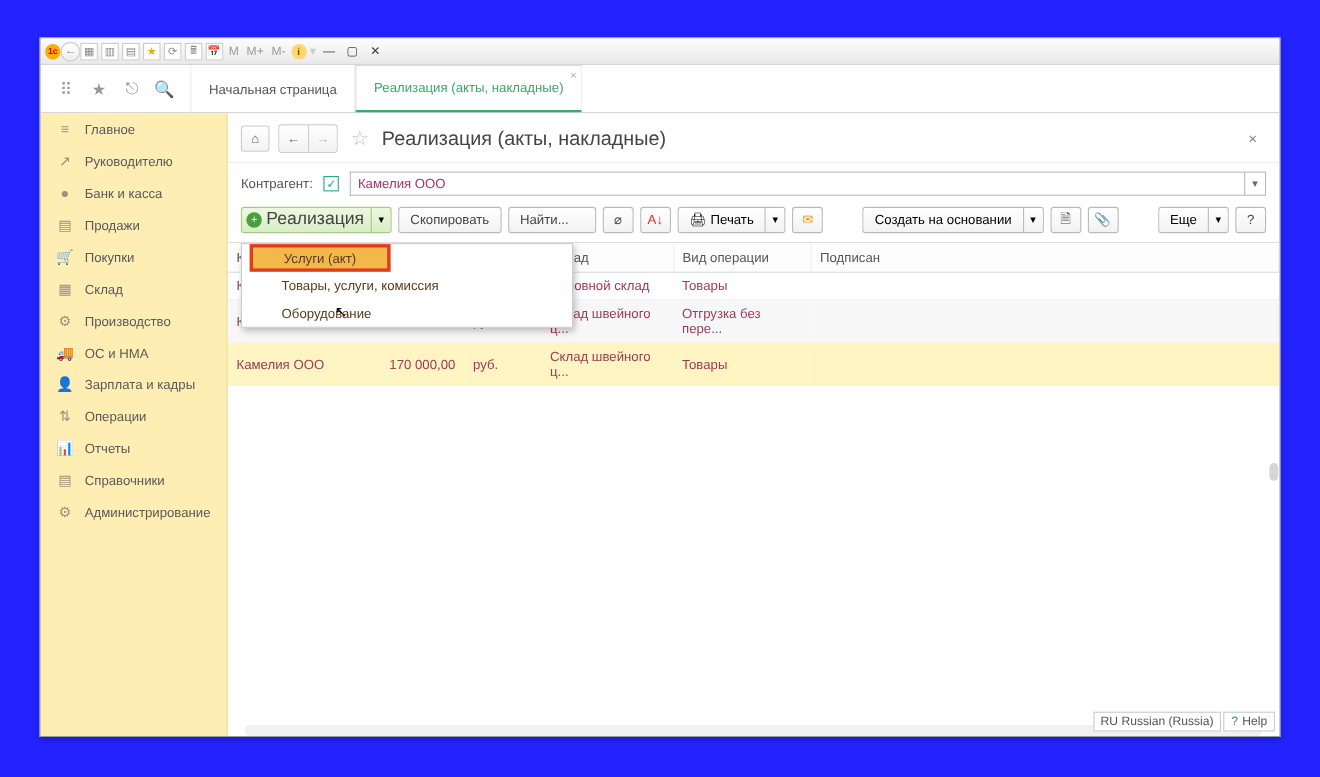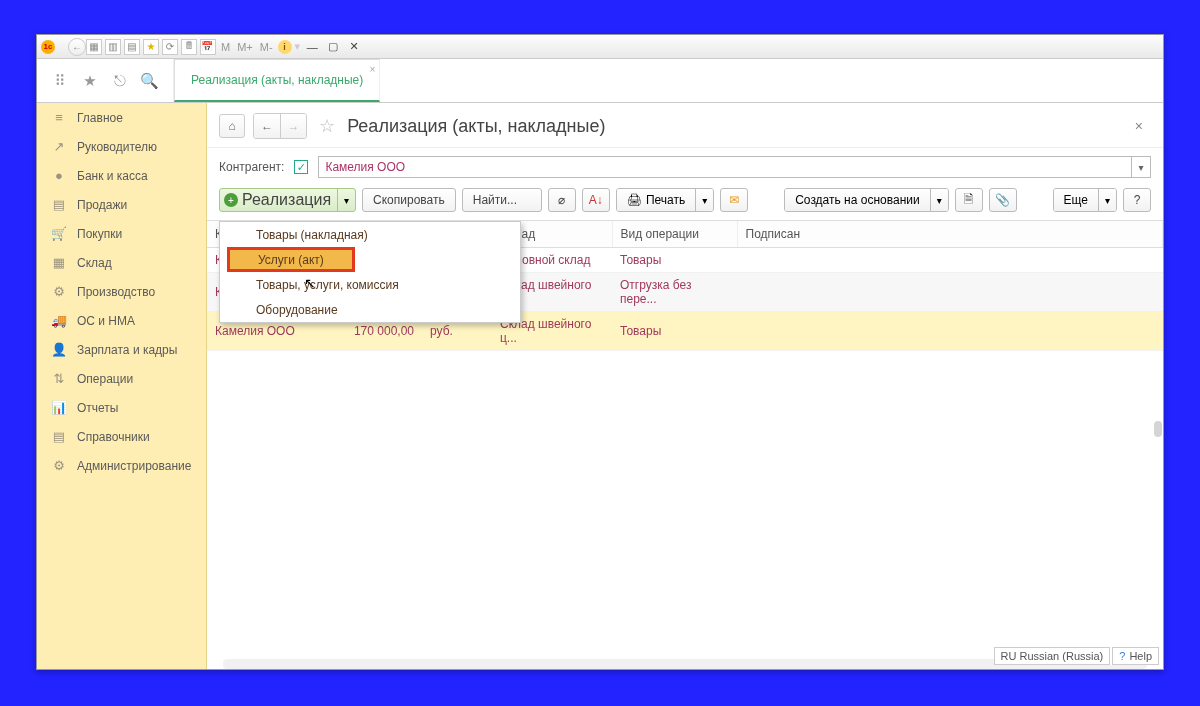--- a/index.html
+++ b/index.html
@@ -1,19 +1,19 @@
 <!DOCTYPE html>
 <html><head>
 <meta charset="utf-8">
 <style>
   * { box-sizing: border-box; margin: 0; padding: 0; font-family: Arial, sans-serif; }
   body { background: #2323ff; width: 1200px; height: 706px; overflow: hidden; }
   .app-window { position: absolute; left: 36px; top: 34px; width: 1128px; height: 636px; background: #fff; border: 1px solid #999; box-shadow: 0 2px 6px rgba(0,0,0,.3); }
   .title-bar { height: 24px; background: linear-gradient(#fdfdfd,#e9e9e9); border-bottom: 1px solid #ccc; display: flex; align-items: center; font-size: 11px; color: #666; }
-  .title-bar .tb-left { display: flex; align-items: center; gap: 13px; padding-left: 4px; }
+  .title-bar .tb-left { display: flex; align-items: center; gap: 0; padding-left: 4px; }
   .tb-icon-1c { width: 14px; height: 14px; background: #ffae00; border-radius: 50%; display: inline-flex; align-items: center; justify-content: center; font-size: 8px; color: #c00; font-weight: bold; }
   .tb-icon-back { width: 18px; height: 18px; border: 1px solid #ccc; border-radius: 50%; background: linear-gradient(#fff,#eee); display: inline-flex; align-items: center; justify-content: center; font-size: 10px; color: #888; }
   .title-bar .tb-title { flex: 1; padding-left: 6px; }
   .title-bar .tb-right { display: flex; align-items: center; gap: 3px; padding-right: 4px; }
   .tb-sq { width: 16px; height: 16px; border: 1px solid #ccc; background: #fff; display: inline-flex; align-items:center; justify-content:center; font-size:10px; color:#888;}
   .tb-m { font-size: 11px; color: #999; padding: 0 2px; }
   .tb-info { width: 14px; height: 14px; background: #ffd76a; border-radius:50%; display:inline-flex; align-items:center; justify-content:center; font-size:9px; color:#7a5200; font-weight:bold;}
   .wc { width: 18px; height: 16px; display:inline-flex; align-items:center; justify-content:center; font-size:11px; color:#444; cursor:pointer;}
   .top-tabs { height: 44px; background: #fff; border-bottom: 1px solid #ccc; display:flex; align-items:stretch; }
   .tt-icons { display:flex; align-items:center; gap:12px; padding: 0 14px; border-right:1px solid #eee; color:#999;}
@@ -97,20 +97,23 @@
     </div>
   </div>
 
   <div class="top-tabs">
     <div class="tt-icons">
       <span class="tt-icon">⠿</span>
       <span class="tt-icon">★</span>
       <span class="tt-icon">⎋</span>
       <span class="tt-icon">🔍</span>
     </div>
+    <div class="tab">
+        <span>Начальная страница</span>
+      </div>
     <div class="tab active">
       <span>Реализация (акты, накладные)</span>
       <span class="close-x">×</span>
     </div>
   </div>
 
   <div class="body-row">
 
     <div class="sidebar" id="sidebar">
         <div class="side-item">
@@ -225,21 +228,20 @@
               <span>Еще</span>
             </span>
           <span class="dd-b">▾</span>
         </div>
         <button class="btn icon-only">?</button>
       </div>
 
       <div class="table-wrap">
 
         <div class="dropdown-menu" id="ddmenu">
-            <div class="dm-item">Товары (накладная)</div>
             <div class="dm-item highlight red-box" style="width: 128px; padding-left: 28px; padding-right: 0px; margin-left: 7px;">Услуги (акт)</div>
             <div class="dm-item">Товары, услуги, комиссия</div>
             <div class="dm-item">Оборудование</div>
           </div>
         <span class="cursor">↖</span>
 
         <table>
           <colgroup>
               <col style="width:120px">
               <col style="width:95px">

